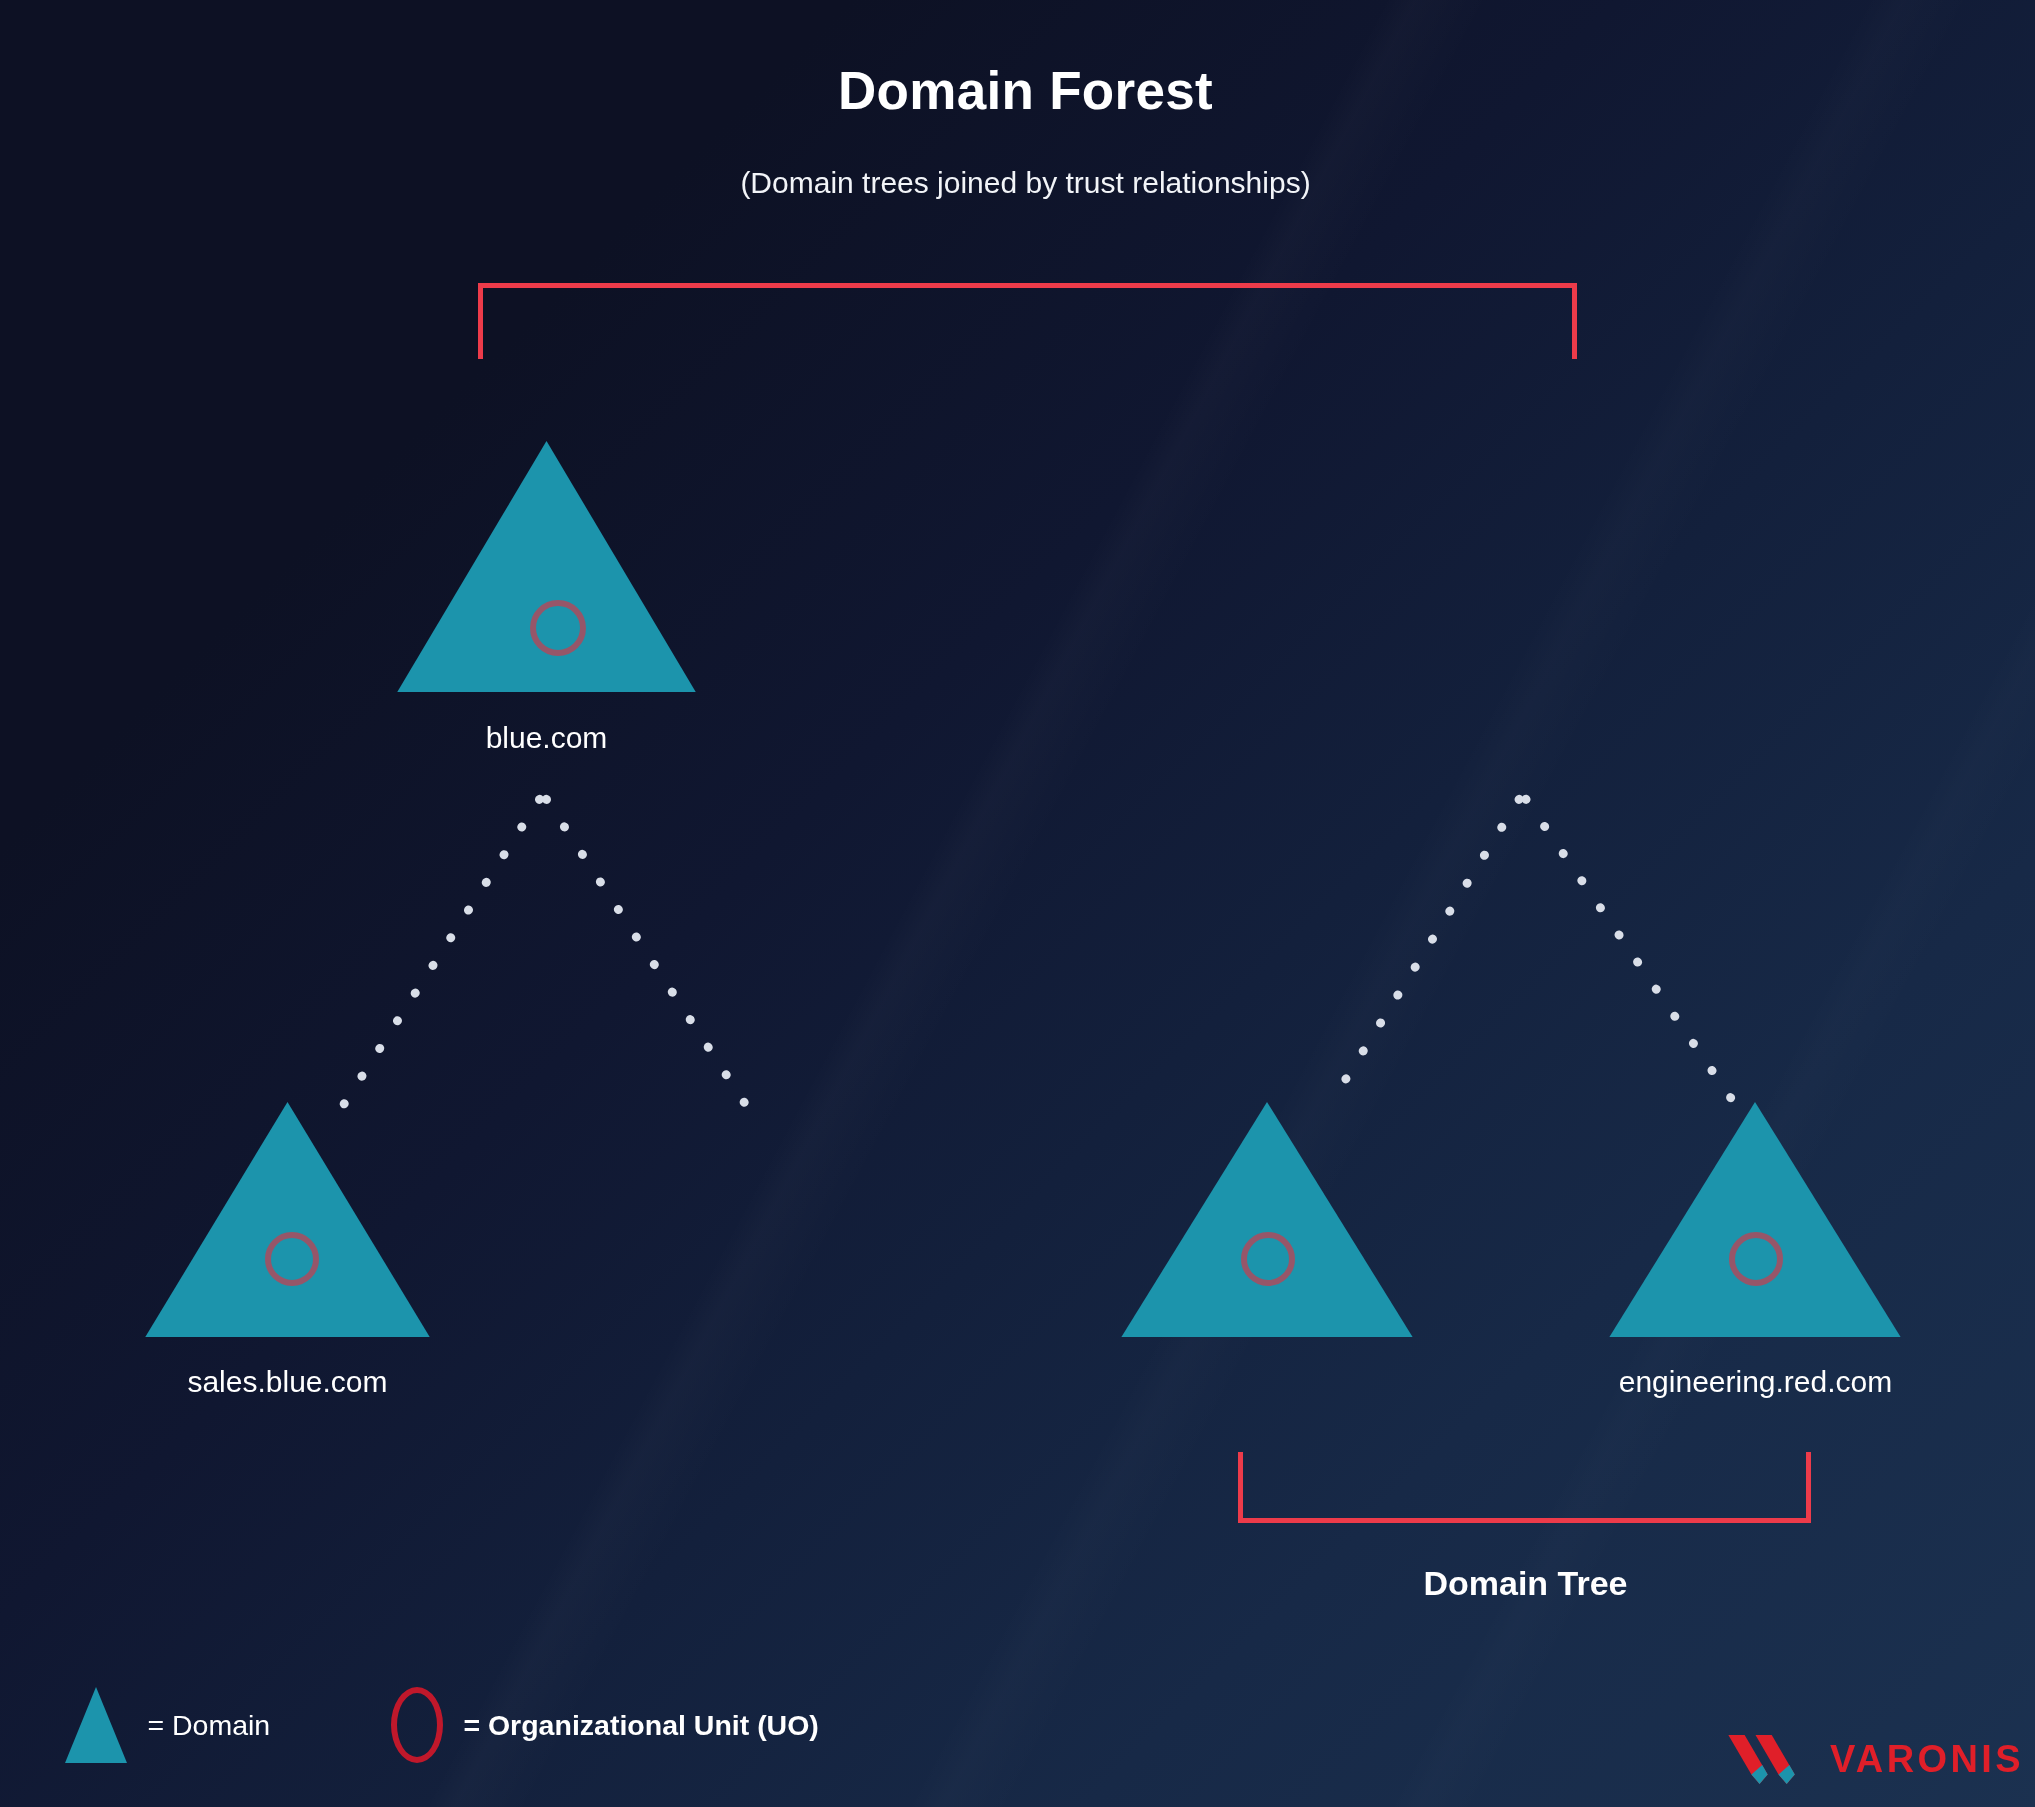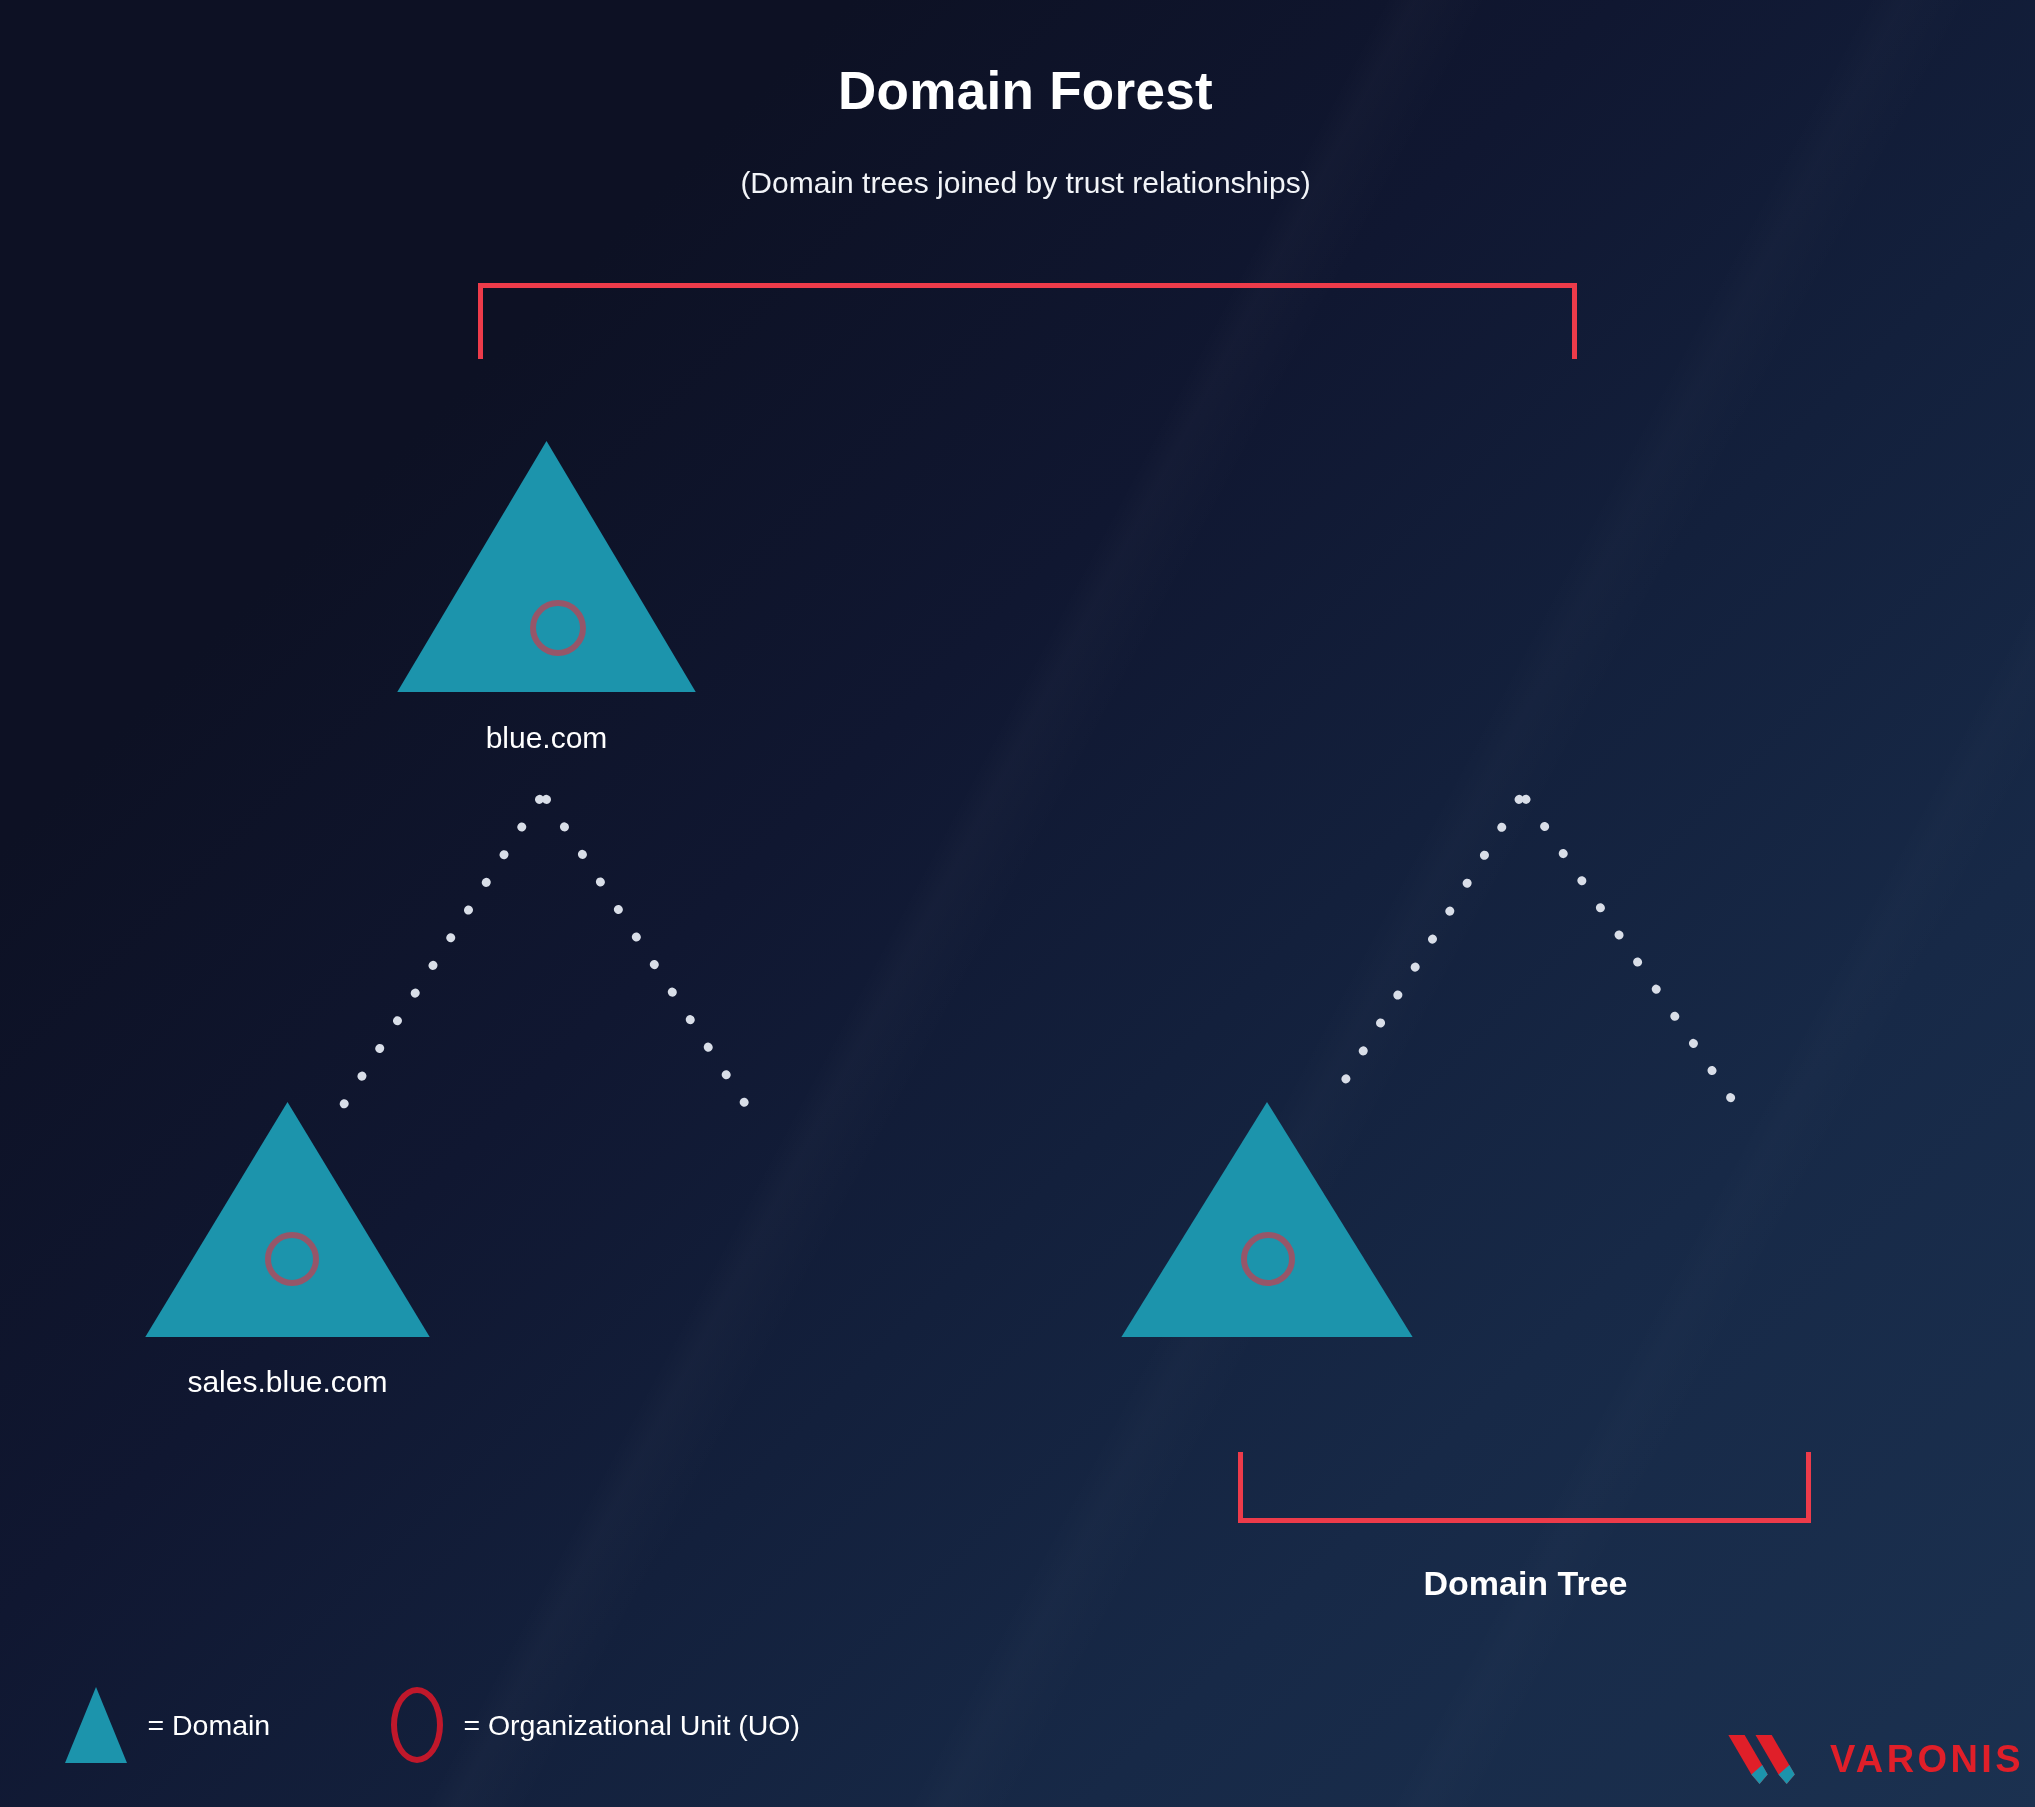--- a/index.html
+++ b/index.html
@@ -175,37 +175,44 @@
   </div>
 
 
   <div class="node" style="left:1121px; top:1102px; width:292px; height:235px;">
     <svg class="tri-wrap" width="292" height="235" viewBox="0 0 430 347">
       <polygon points="215,0 430,347 0,347" fill="#1C94AC"></polygon>
     </svg>
     <div class="ou" style="left:120px; top:130px; width:54px; height:54px; border-width:6.8px;"></div>
   </div>
 
+  <div class="node" style="left:1609px; top:1102px; width:292px; height:235px;">
+    <svg class="tri-wrap" width="292" height="235" viewBox="0 0 430 347">
+      <polygon points="215,0 430,347 0,347" fill="#1C94AC"></polygon>
+    </svg>
+    <div class="ou" style="left:120px; top:130px; width:54px; height:54px; border-width:6.8px;"></div>
+    <div class="label" style="left:-159px; top:263px;">engineering.red.com</div>
+  </div>
 
   <div class="bracket" style="left:1238px; top:1452px; width:573px; height:71px;">
     <div class="bar" style="left:0; bottom:0; width:573px; height:5.4px;"></div>
     <div class="bar" style="left:0; top:0; width:4.7px; height:71px;"></div>
     <div class="bar" style="right:0; top:0; width:4.7px; height:71px;"></div>
   </div>
 
   <div id="domain-tree-label" style="left:1254px; top:1564px;">Domain Tree</div>
 
   <div id="legend">
 
     <div class="legend-item" style="left:0; top:0;">
       <div class="legend-tri"></div>
       <div class="legend-text" style="margin-left:20.4px;">= Domain</div>
     </div>
 
-    <div class="legend-item" style="left:326px; top:0;">
+    <div class="legend-item" style="left:326px; top:0;font-weight:bold;">
       <div class="legend-circle"></div>
       <div class="legend-text" style="margin-left:20.4px;">= Organizational Unit (UO)</div>
     </div>
 
   </div>
 
   <div id="varonis">
     <svg width="80" height="49" viewBox="0 0 118 72">
 
       <g>

